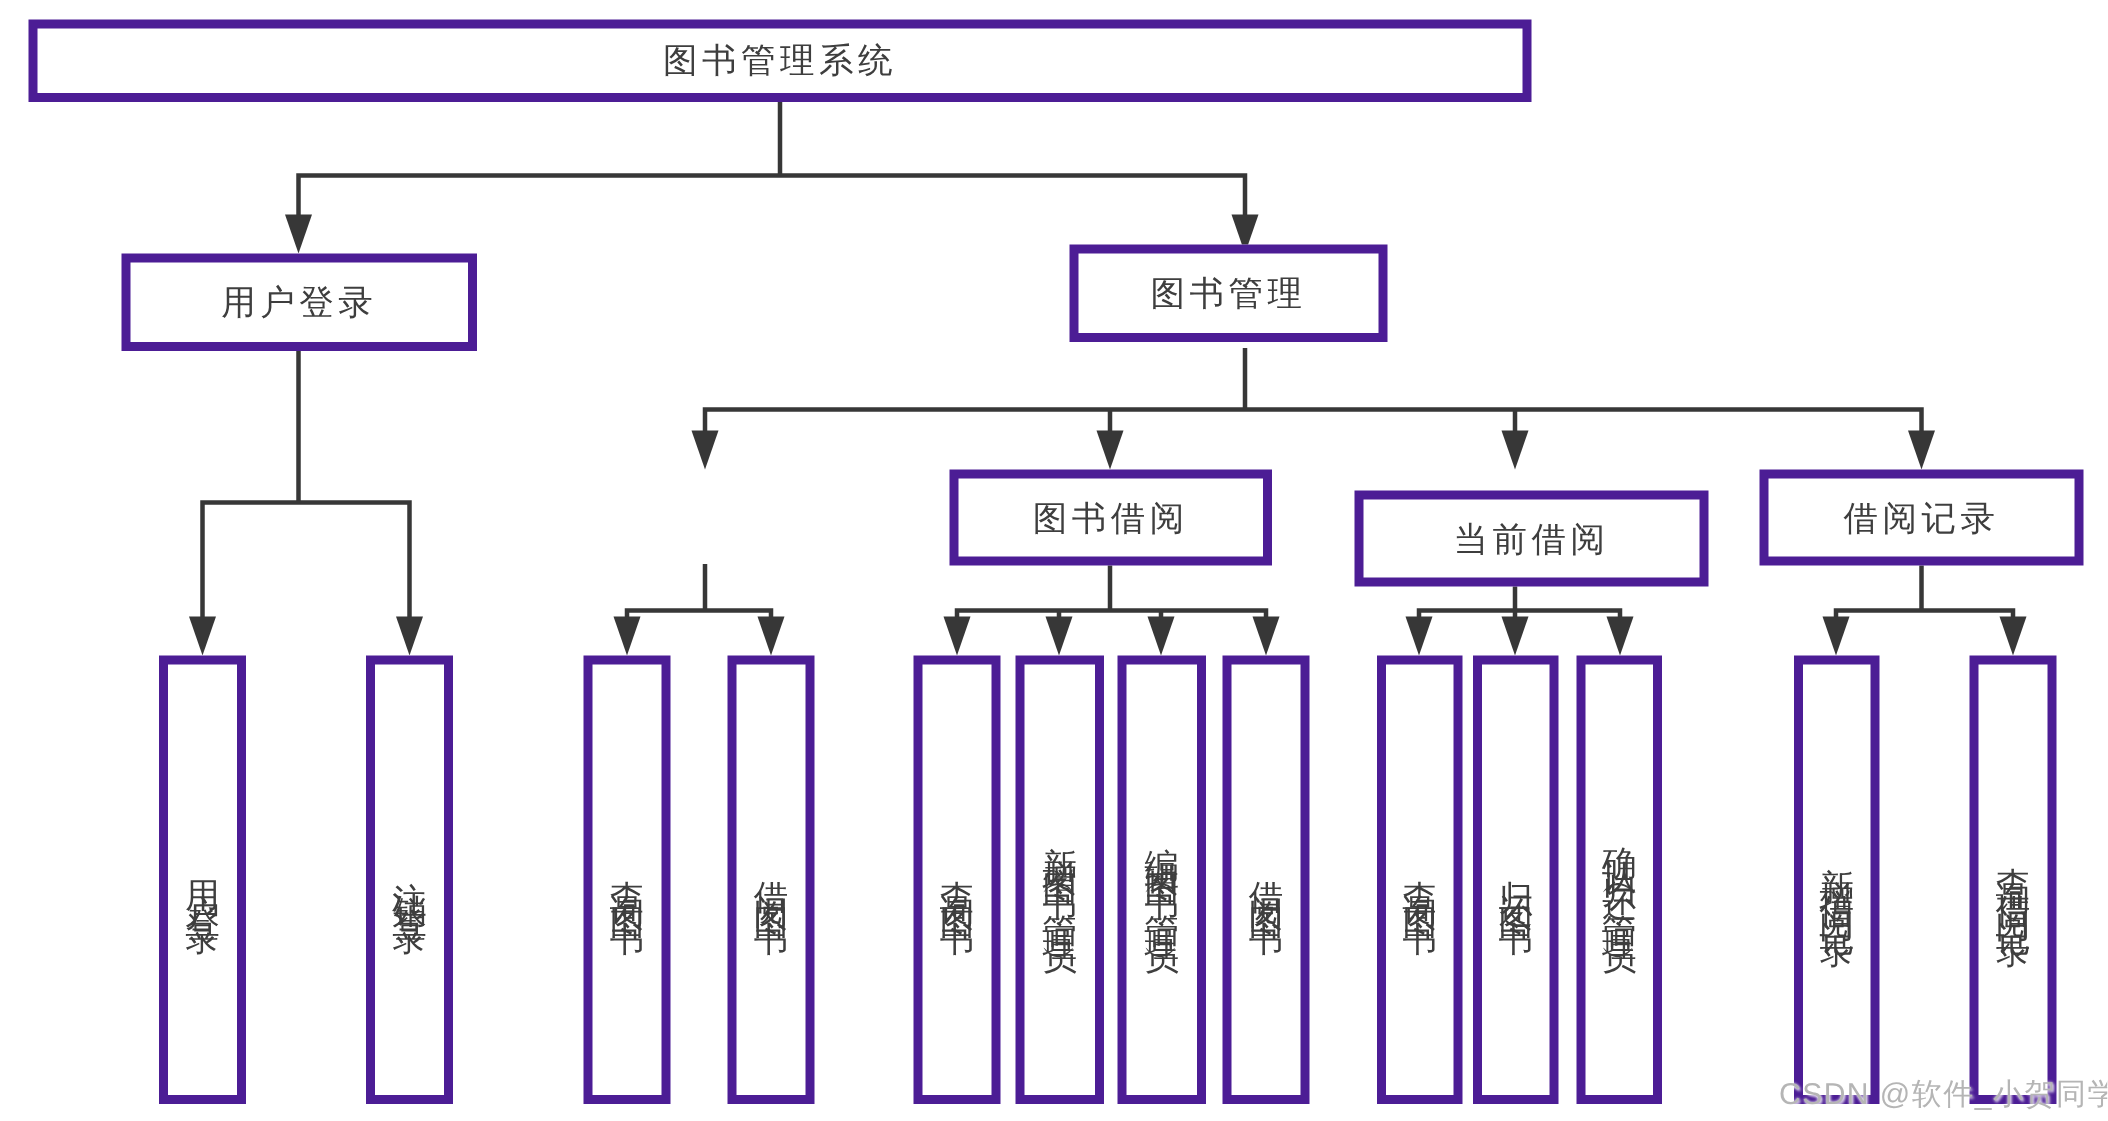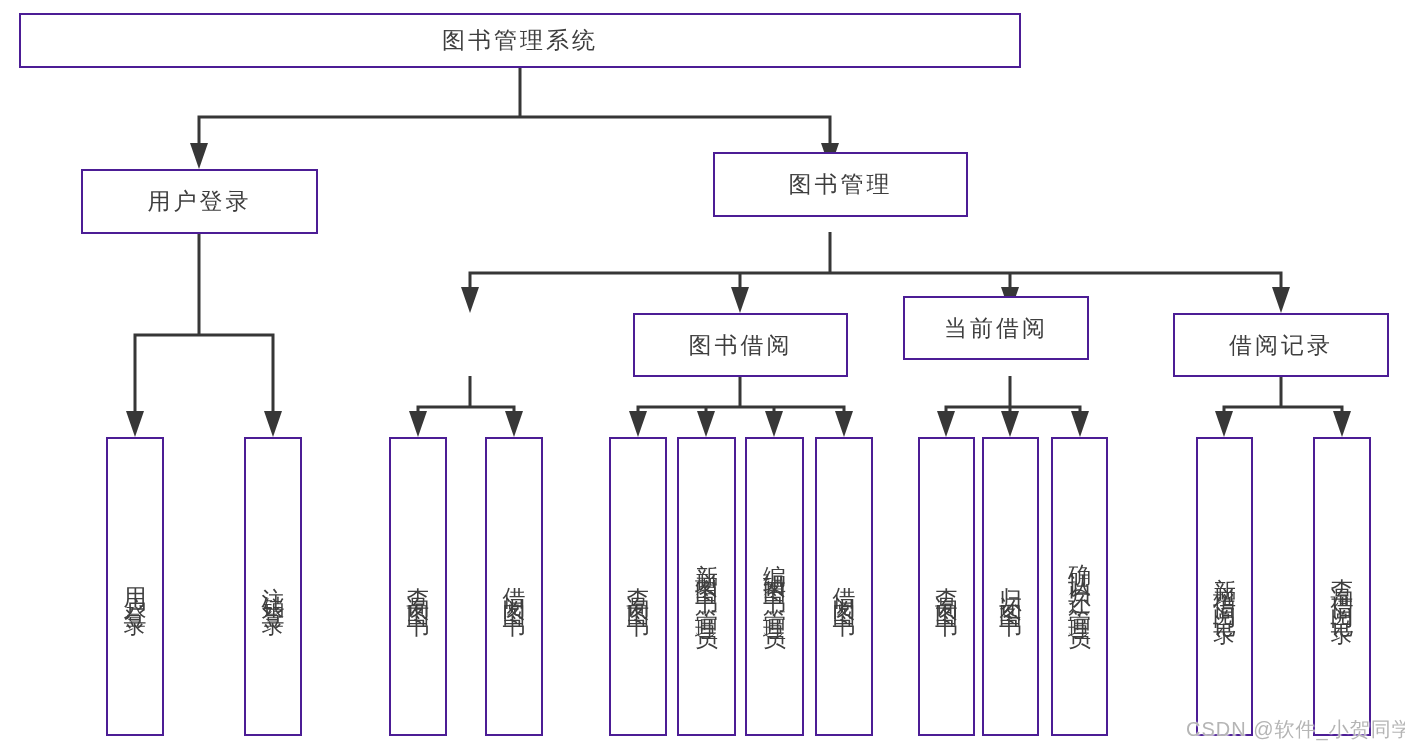--- a/index.html
+++ b/index.html
@@ -10,21 +10,21 @@
     overflow:hidden;
     font-family:"Liberation Sans","DejaVu Sans",sans-serif;
   }
   #connectors{
     position:absolute;left:0;top:0;z-index:1;
   }
   .box{
     position:absolute;
     box-sizing:border-box;
     background:#ffffff;
-    border:2px solid #4c1d95;
+    border:6px solid #4c1d95;
     display:flex;
     align-items:center;
     justify-content:center;
     font-size:23px;
     color:#3e3e3e;
     z-index:2;
     white-space:nowrap;
   }
   .h{letter-spacing:3px;}
   .v{
@@ -85,24 +85,24 @@
       <polygon points="1001,411 1019,411 1010,437"></polygon>
       <polygon points="1071,411 1089,411 1080,437"></polygon>
       <polygon points="1215,411 1233,411 1224,437"></polygon>
       <polygon points="1333,411 1351,411 1342,437"></polygon>
     </g>
   </svg>
 
   <div class="box h" style="left:19px;top:13px;width:1002px;height:55px">图书管理系统</div>
 
   <div class="box h" style="left:81px;top:169px;width:237px;height:65px">用户登录</div>
-  <div class="box h" style="left:713px;top:152px;width:255px;height:65px">图书管理</div>
+  <div class="box h" style="left:713px;top:163px;width:212px;height:65px">图书管理</div>
 
   <div class="box h" style="left:633px;top:313px;width:215px;height:64px">图书借阅</div>
-  <div class="box h" style="left:903px;top:296px;width:186px;height:64px">当前借阅</div>
+  <div class="box h" style="left:903px;top:327px;width:236px;height:64px">当前借阅</div>
   <div class="box h" style="left:1173px;top:313px;width:216px;height:64px">借阅记录</div>
 
   <div class="box v" style="left:106px;top:437px;width:58px;height:299px">用户登录</div>
   <div class="box v" style="left:244px;top:437px;width:58px;height:299px">注销登录</div>
 
   <div class="box v" style="left:389px;top:437px;width:58px;height:299px">查询图书</div>
   <div class="box v" style="left:485px;top:437px;width:58px;height:299px">借阅图书</div>
 
   <div class="box v" style="left:609px;top:437px;width:58px;height:299px">查询图书</div>
   <div class="box v" style="left:677px;top:437px;width:59px;height:299px">新增图书（管理员）</div>

